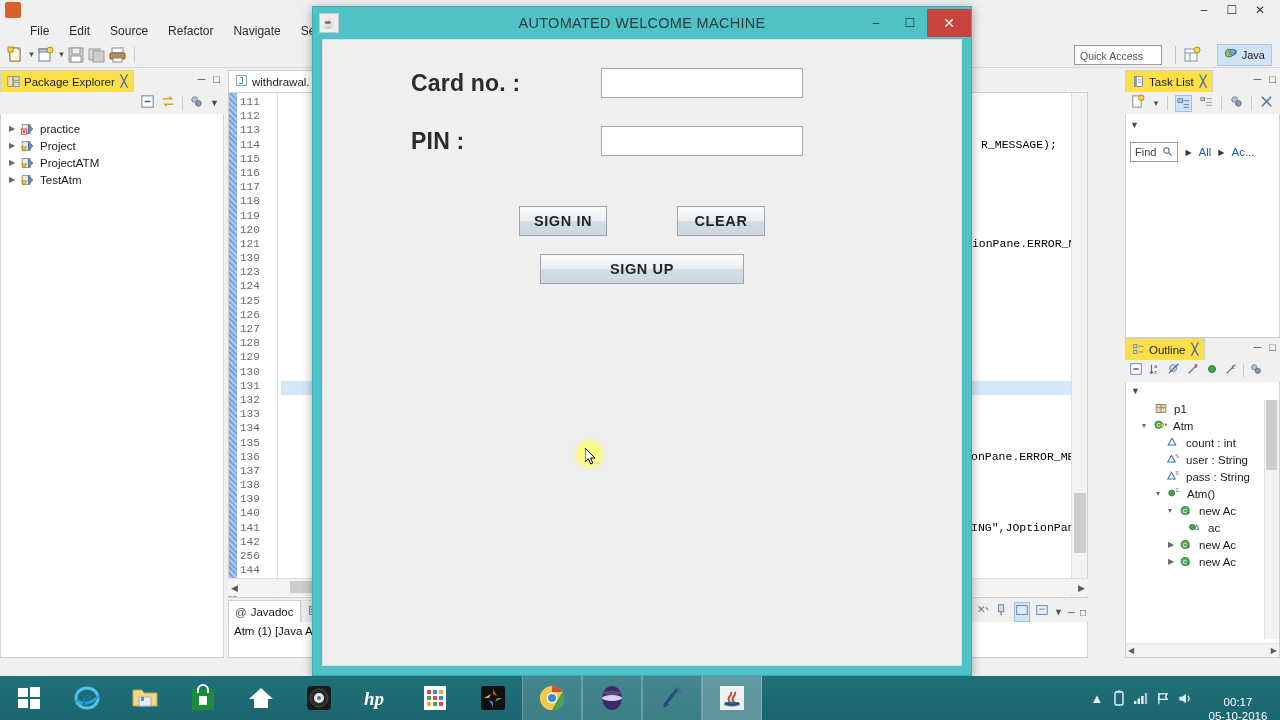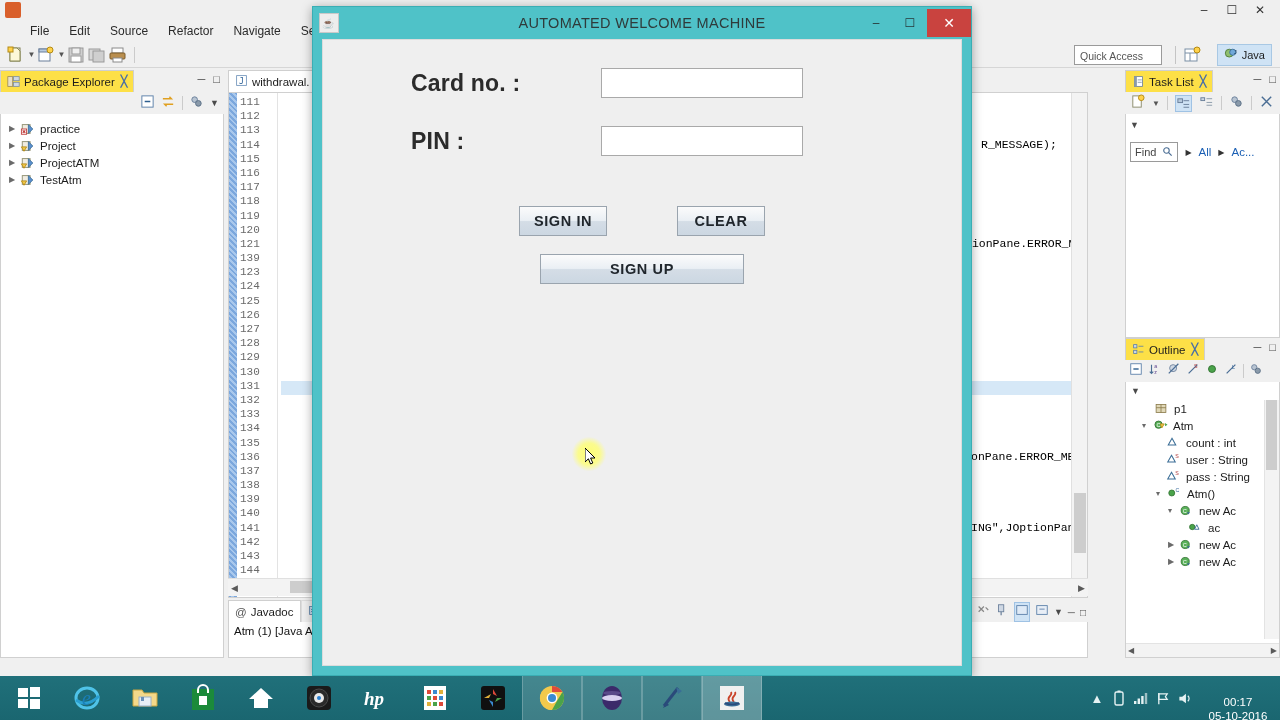--- a/index.html
+++ b/index.html
@@ -379,21 +379,21 @@
           <div class="lnum">133</div>
           <div class="lnum">134</div>
           <div class="lnum">135</div>
           <div class="lnum">136</div>
           <div class="lnum">137</div>
           <div class="lnum">138</div>
           <div class="lnum">139</div>
           <div class="lnum">140</div>
           <div class="lnum">141</div>
           <div class="lnum">142</div>
-          <div class="lnum">143</div>
+          <div class="lnum">256</div>
           <div class="lnum">144</div>
           <div class="lnum">145</div>
         </div>
       <div id="ed-sep"></div>
       <div class="hl-line" style="top:288px;"></div>
       <div id="ed-code">
         <div class="code-line" style="margin-top:42.6px;padding-left:700px;"><span>R_MESSAGE);</span></div>
         <div class="code-line" style="margin-top:85px;padding-left:684px;"><span>tionPane.ERROR_MES</span></div>
         <div class="code-line" style="margin-top:199px;padding-left:690px;"><span>onPane.ERROR_MESSA</span></div>
         <div class="code-line" style="margin-top:56.8px;padding-left:690px;"><span>ING",JOptionPane.E</span></div>

